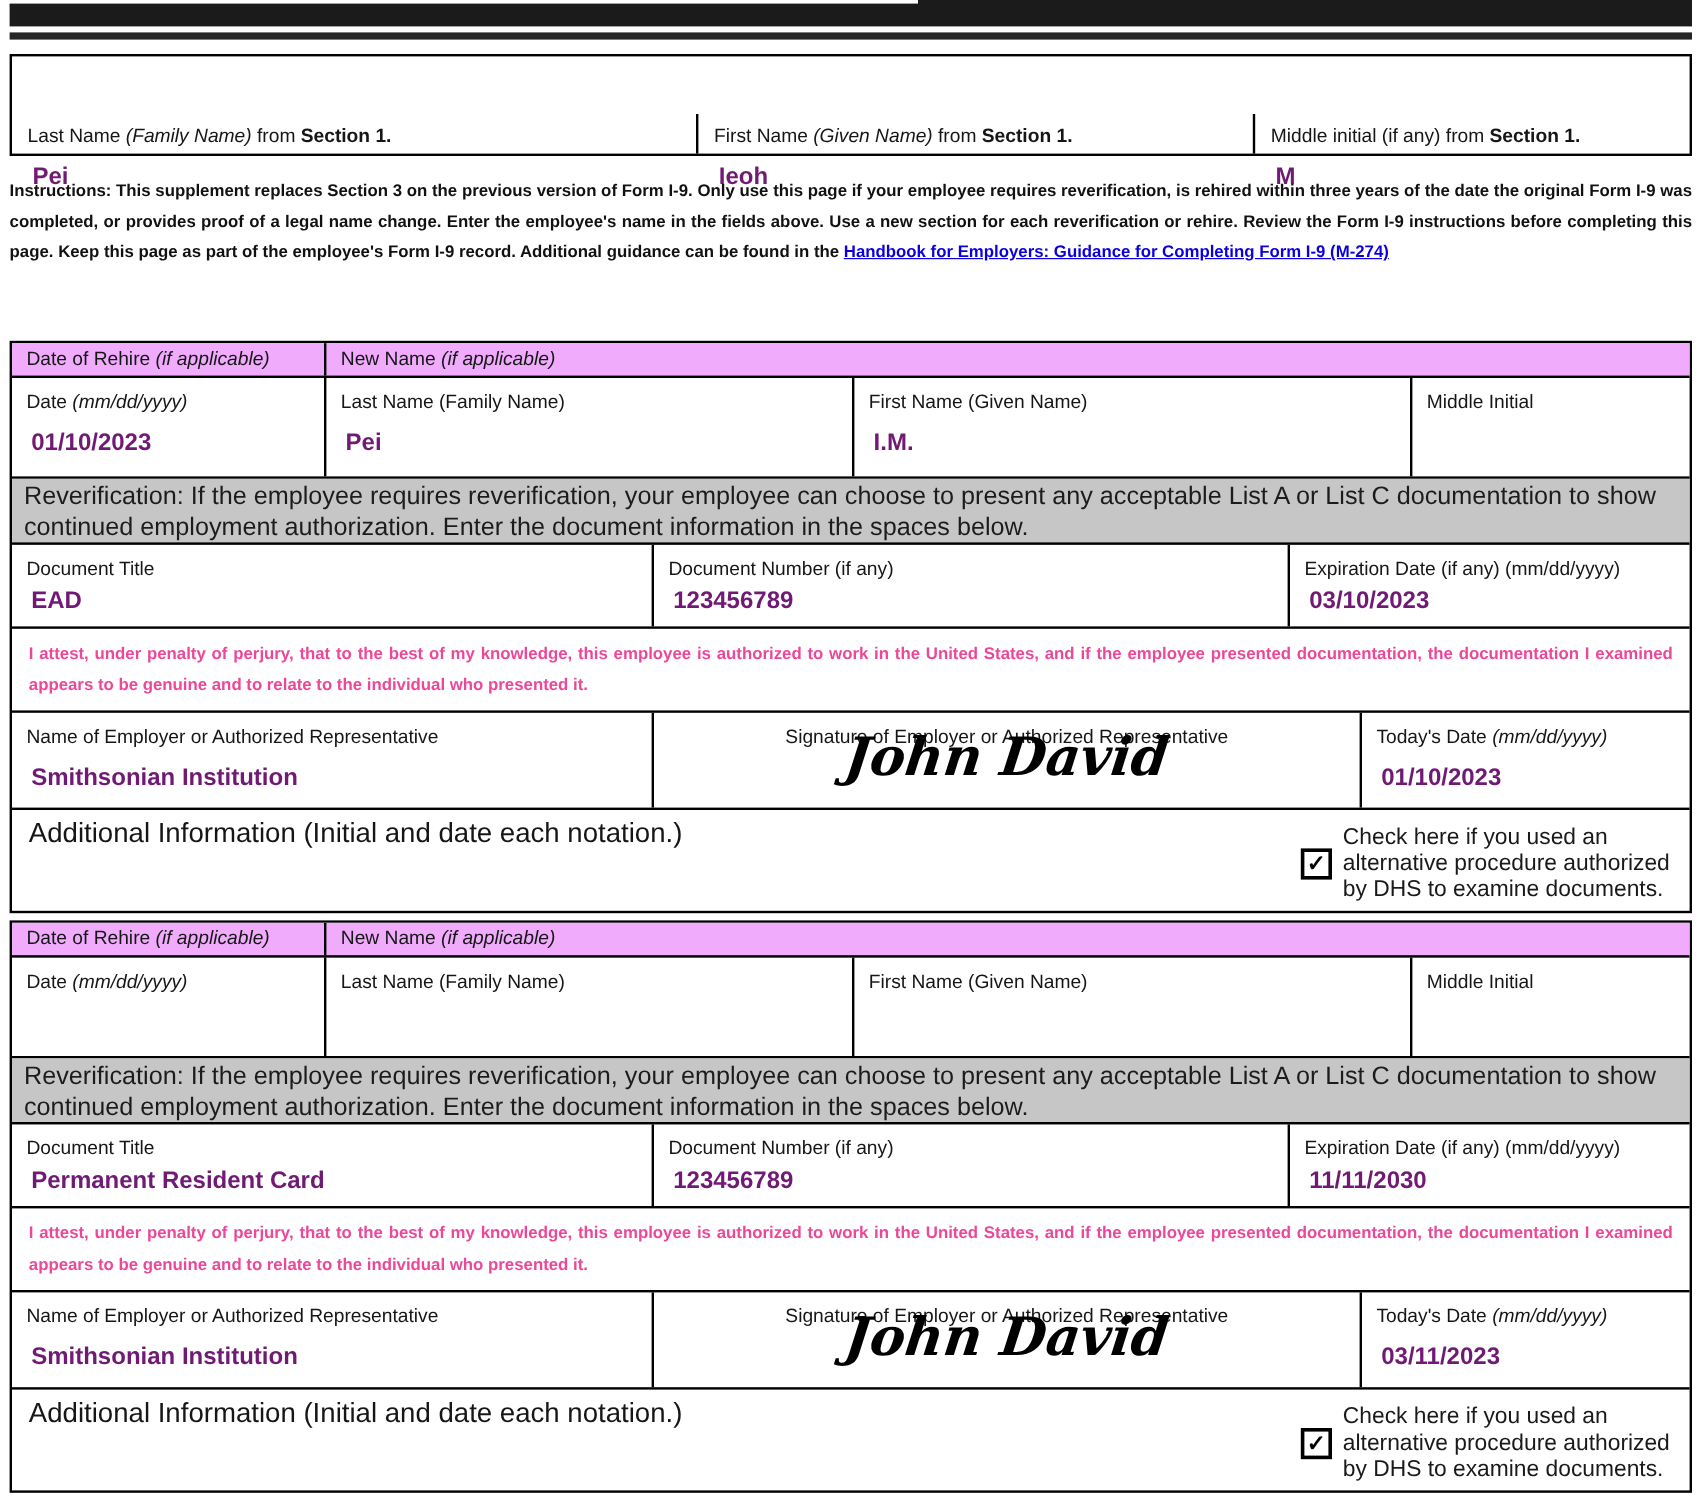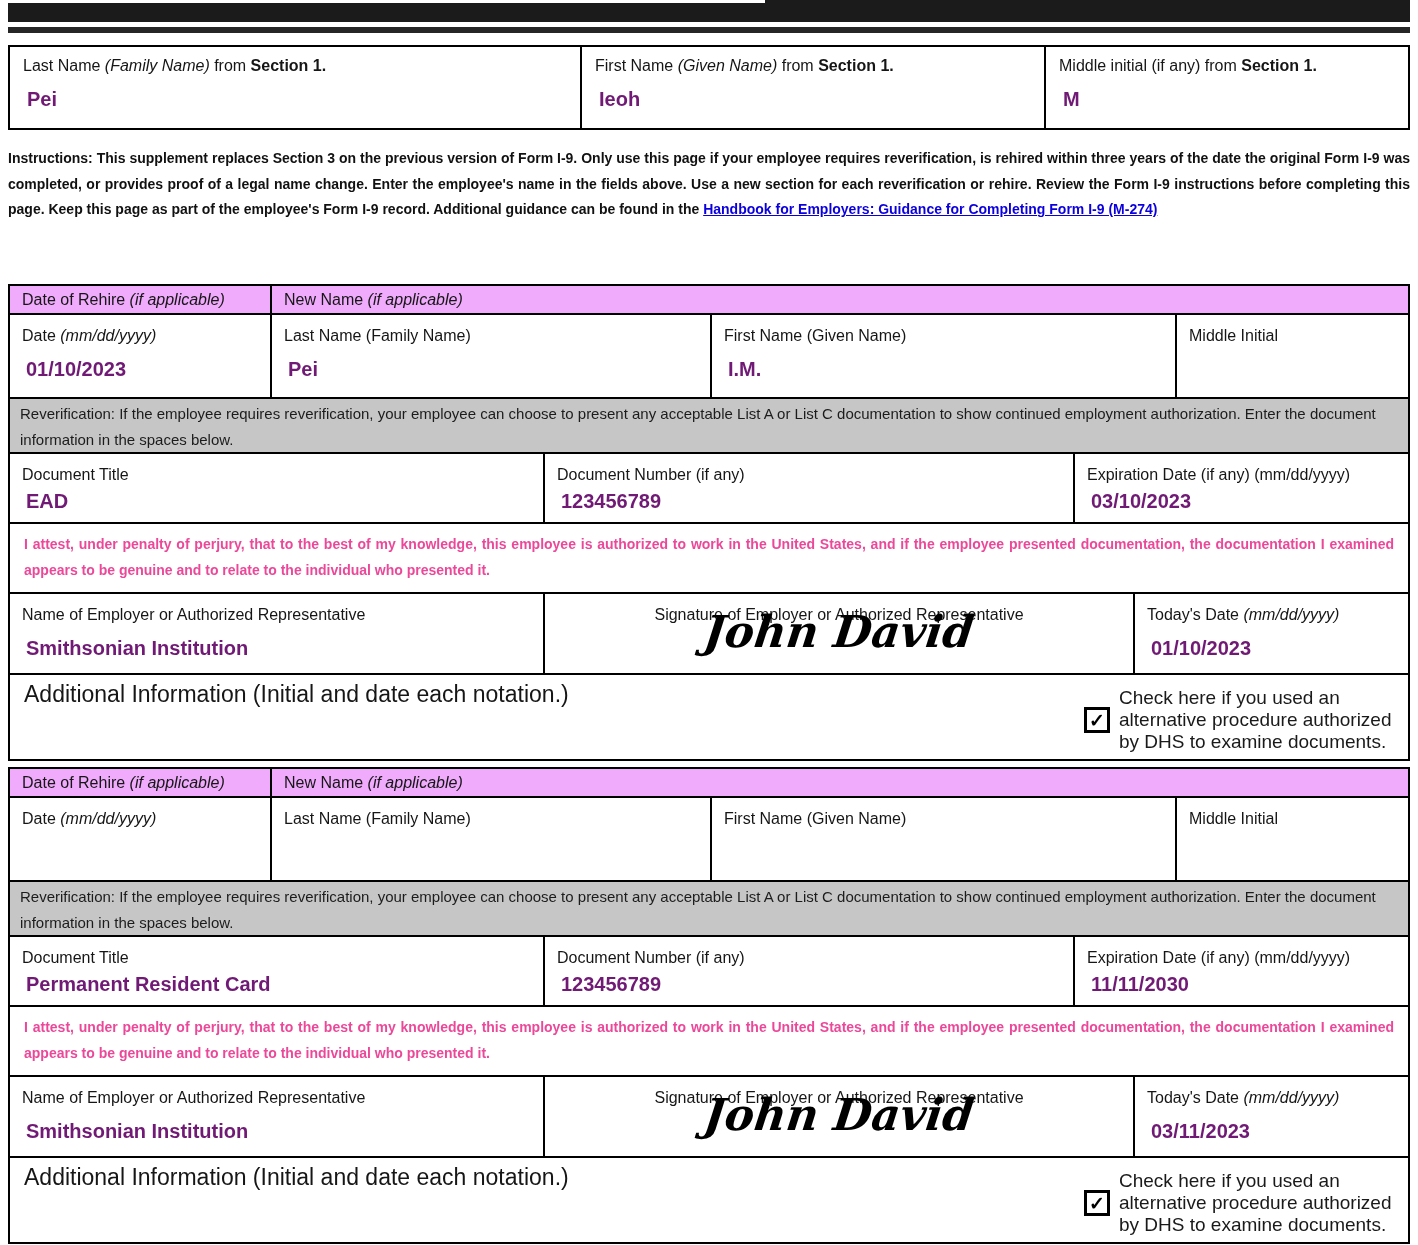--- a/index.html
+++ b/index.html
@@ -13,21 +13,21 @@
 
   .lbl { font-size:16px; color:#161616; line-height:20px; }
   .val { font-size:20px; font-weight:bold; color:#701a75; margin-top:12px; padding-left:4px; min-height:24px; }
   .seg-r { font-style:normal; }
   .seg-i { font-style:italic; }
   .seg-b { font-weight:bold; }
 
   
   .name-table { position:absolute; left:8px; top:45px; width:1402px; height:85px;
                 border:2px solid #000; display:flex; background:#fff; }
-  .name-table .cell { padding:9px 13px; border-right:2px solid #000; }
+  .name-table .cell { padding:9px 13px; border-right:2px solid #000;margin-top:48px; }
   .name-table .cell:last-child { border-right:none; }
   .n1 { width:572px; } .n2 { width:464px; } .n3 { flex:1; }
 
   
   .instructions { position:absolute; left:8px; top:146px; width:1402px;
                   font-size:14px; font-weight:bold; line-height:25.5px; text-align:justify; color:#111; }
   .link { color:#0b00dd; text-decoration:underline; cursor:pointer; }
 
   
   .block { position:absolute; left:8px; width:1402px; border:2px solid #000; background:#fff; }
@@ -38,21 +38,21 @@
   .row .cell:last-child { border-right:none; flex:1; }
 
   .hdr { height:29px; background:#f0abfc; }
   .hdr .cell { display:flex; align-items:center; padding:0 12px; }
   .h1 { width:262px; }
 
   .r-rehire { height:84px; }
   .w1 { width:262px; } .w2 { width:440px; } .w3 { width:465px; }
 
   .band { height:55px; background:#c6c6c6; display:block; padding:2px 10px 0 10px;
-          font-size:15px; line-height:26px; color:#1c1c1c; }
+          font-size:21px; line-height:26px; color:#1c1c1c; }
 
   .r-doc { height:70px; }
   .r-doc .val { margin-top:5px; }
   .d1 { width:535px; } .d2 { width:530px; }
 
   .attest { height:70px; display:block; padding:7px 14px 0 14px; font-weight:bold;
             font-size:14px; line-height:26px; text-align:justify; color:#ec4899; }
 
   .r-emp { height:81px; }
   .e1 { width:535px; } .e2 { width:590px;text-align:center; }

